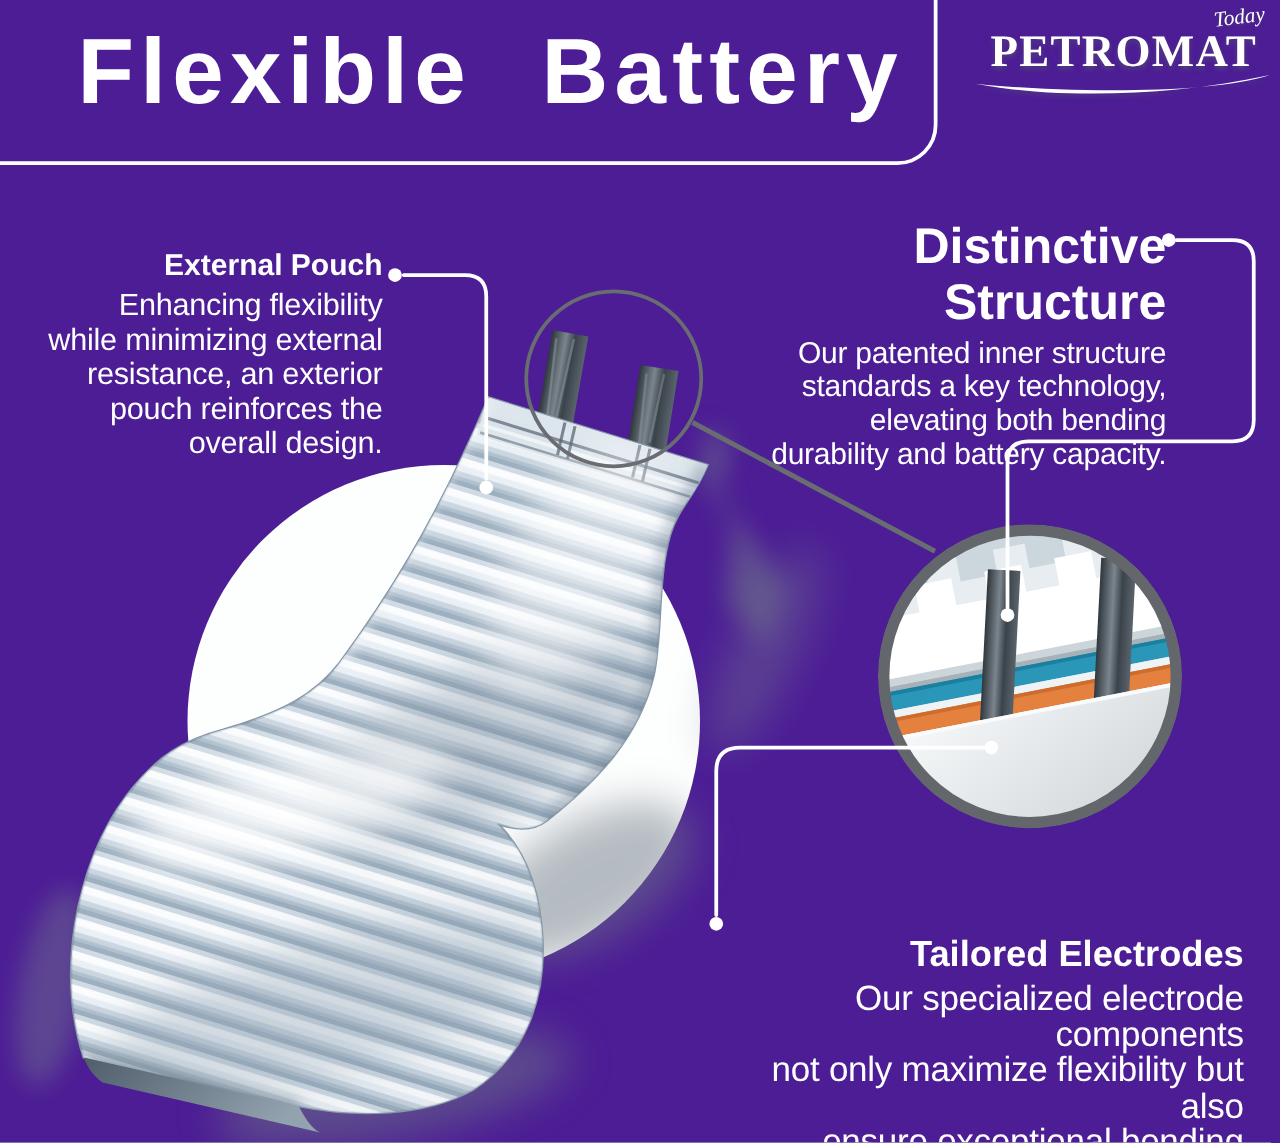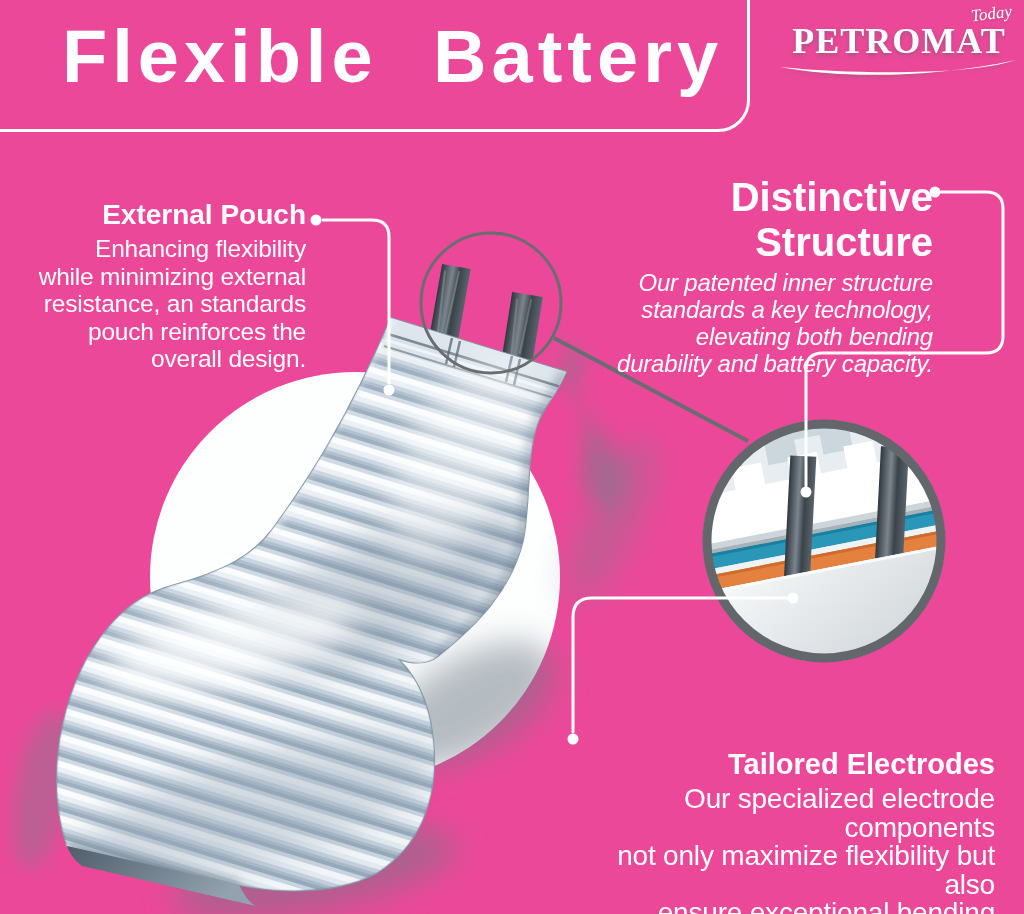--- a/index.html
+++ b/index.html
@@ -1,16 +1,16 @@
 <!DOCTYPE html>
 <html><head>
 <meta charset="utf-8">
 <style>
   html,body{margin:0;padding:0;background:#b3b7bb;}
-  .stage{position:relative;width:1024px;height:914px;overflow:hidden;background:#ec4899;
+  .stage{position:relative;width:1024px;height:914px;overflow:hidden;background:#4c1d95;
          font-family:"Liberation Sans",sans-serif;}
   .stage *{box-sizing:border-box;}
 
   
   .title-frame{position:absolute;left:-42px;top:-44px;width:792px;height:176px;
                border:3px solid #ffffff;border-radius:32px;}
   .page-title{position:absolute;left:62px;top:16px;width:700px;color:#ffffff;
               font-size:74px;font-weight:bold;letter-spacing:5px;word-spacing:30px;
               line-height:1.1;white-space:nowrap;}
 
@@ -23,25 +23,25 @@
                  font-style:italic;font-size:17px;transform:rotate(-7deg);
                  text-shadow:0 1px 2px rgba(90,97,104,.5);}
   .logo .swoosh{position:absolute;left:0;top:54px;width:242px;height:22px;
                 filter:drop-shadow(0 2px 2px rgba(90,97,104,.45));}
 
   
   .callout{position:absolute;color:#ffffff;}
   .callout .hd{font-weight:bold;margin:0 0 4px 0;}
   .callout .bd{white-space:pre-line;letter-spacing:-0.2px;}
   .callout-ep{left:2px;top:199px;width:304px;text-align:right;}
-  .callout-ep .hd{font-size:28px;}
+  .callout-ep .hd{font-size:24px;}
   .callout-ep .bd{font-size:24.5px;line-height:27.5px;}
   .callout-ds{left:553px;top:175px;width:380px;text-align:right;}
   .callout-ds .hd{font-size:40px;}
-  .callout-ds .bd{font-size:24px;line-height:27px;font-style:italic;}
+  .callout-ds .bd{font-size:24px;line-height:27px;}
   .callout-te{left:567px;top:748px;width:428px;text-align:right;}
   .callout-te .hd{font-size:29px;}
   .callout-te .bd{font-size:28px;line-height:28.5px;}
 
   .art{position:absolute;left:0;top:0;}
 </style>
 </head>
 <body>
 
 <div class="stage">
@@ -226,21 +226,21 @@
     <div class="brand">PETROMAT</div>
     <svg class="swoosh" viewBox="0 0 242 22">
       <path d="M2,9 C60,20 150,21 238,2 C190,18 70,16 2,9 Z" fill="#ffffff"></path>
     </svg>
   </div>
 
   <div class="callout callout-ep">
     <div class="hd">External Pouch</div>
     <div class="bd">Enhancing flexibility
 while minimizing external
-resistance, an standards
+resistance, an exterior
 pouch reinforces the
 overall design.</div>
   </div>
 
   <div class="callout callout-ds">
     <div class="hd">Distinctive Structure</div>
     <div class="bd">Our patented inner structure
 standards a key technology,
 elevating both bending
 durability and battery capacity.</div>

